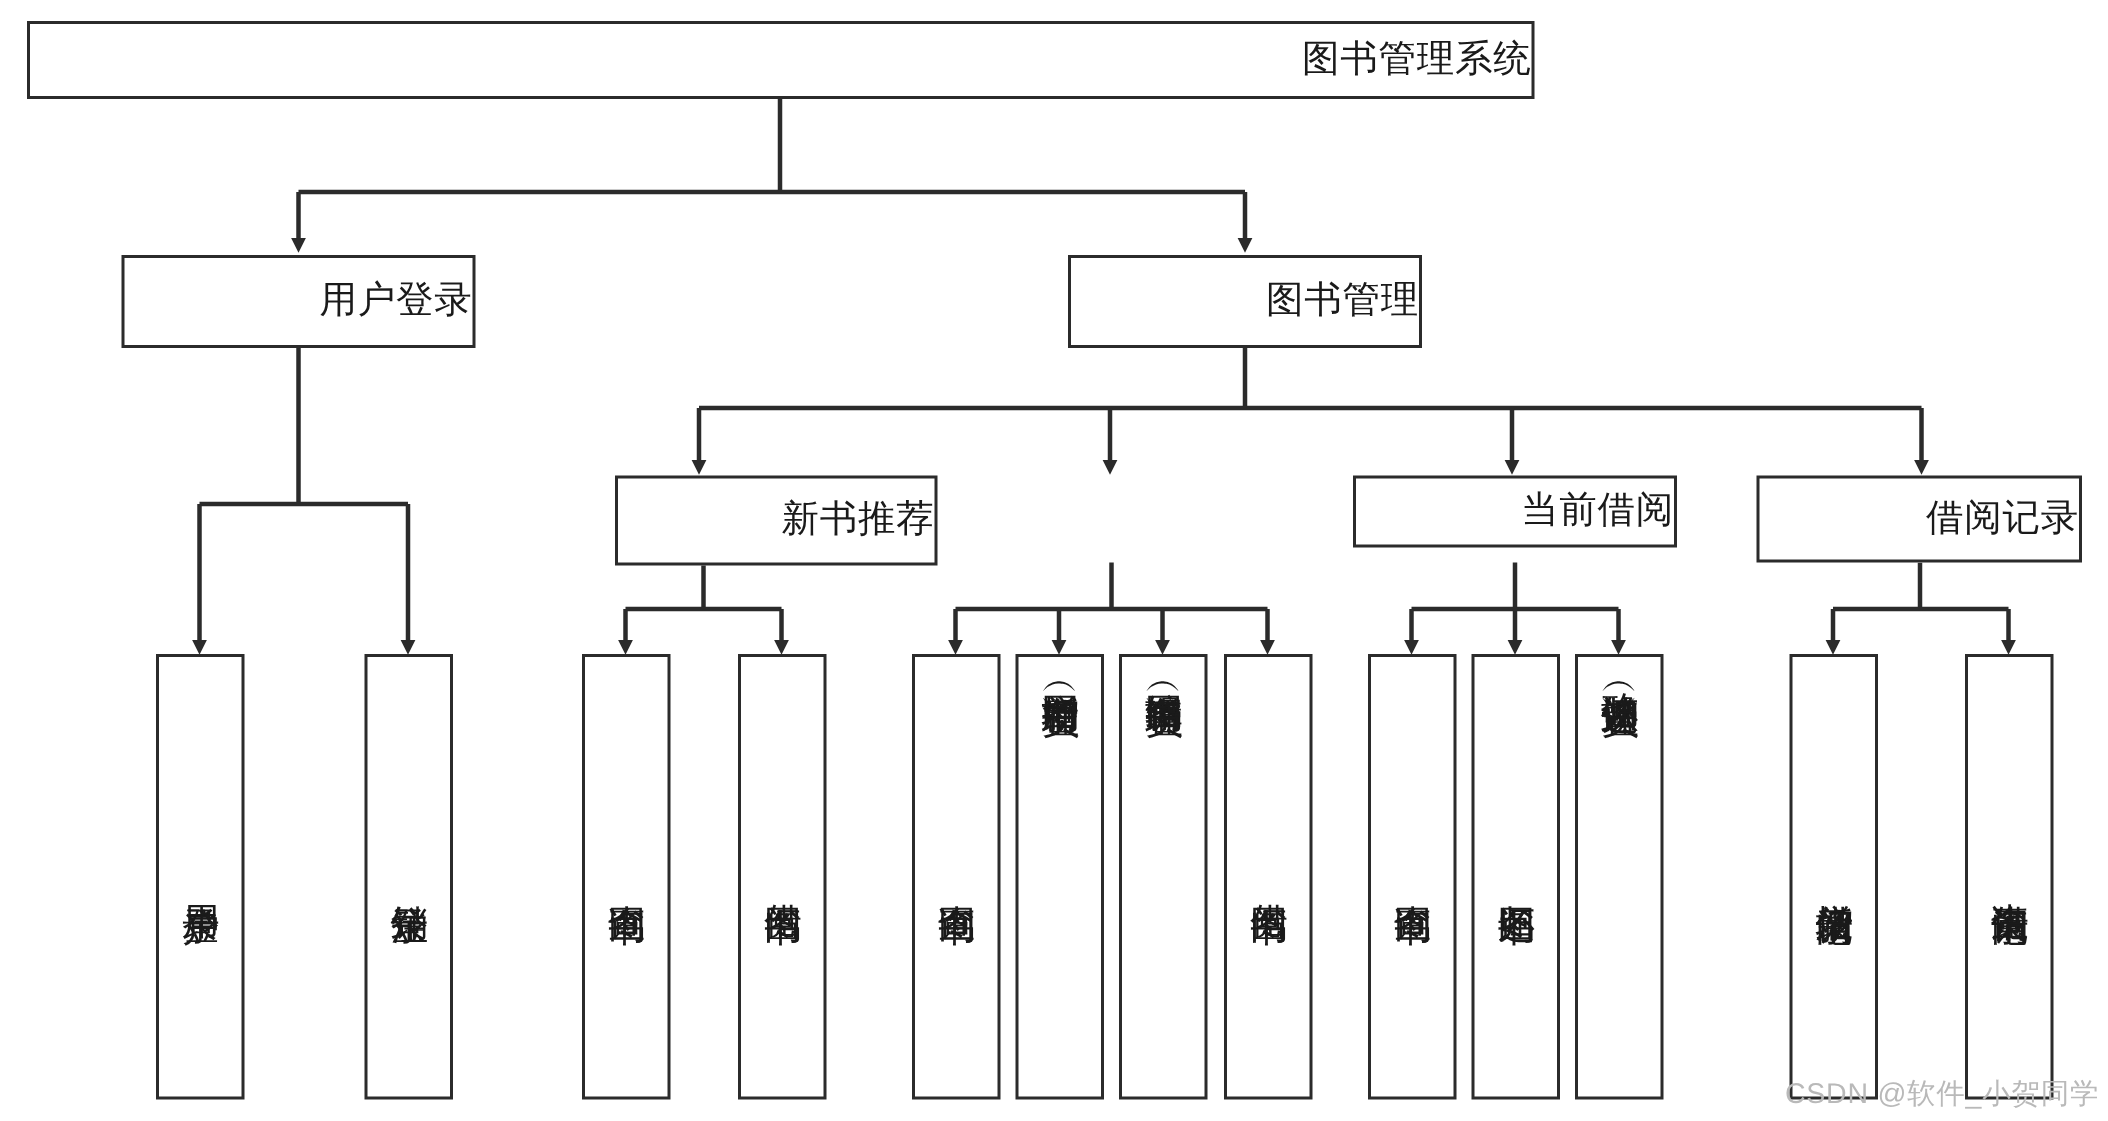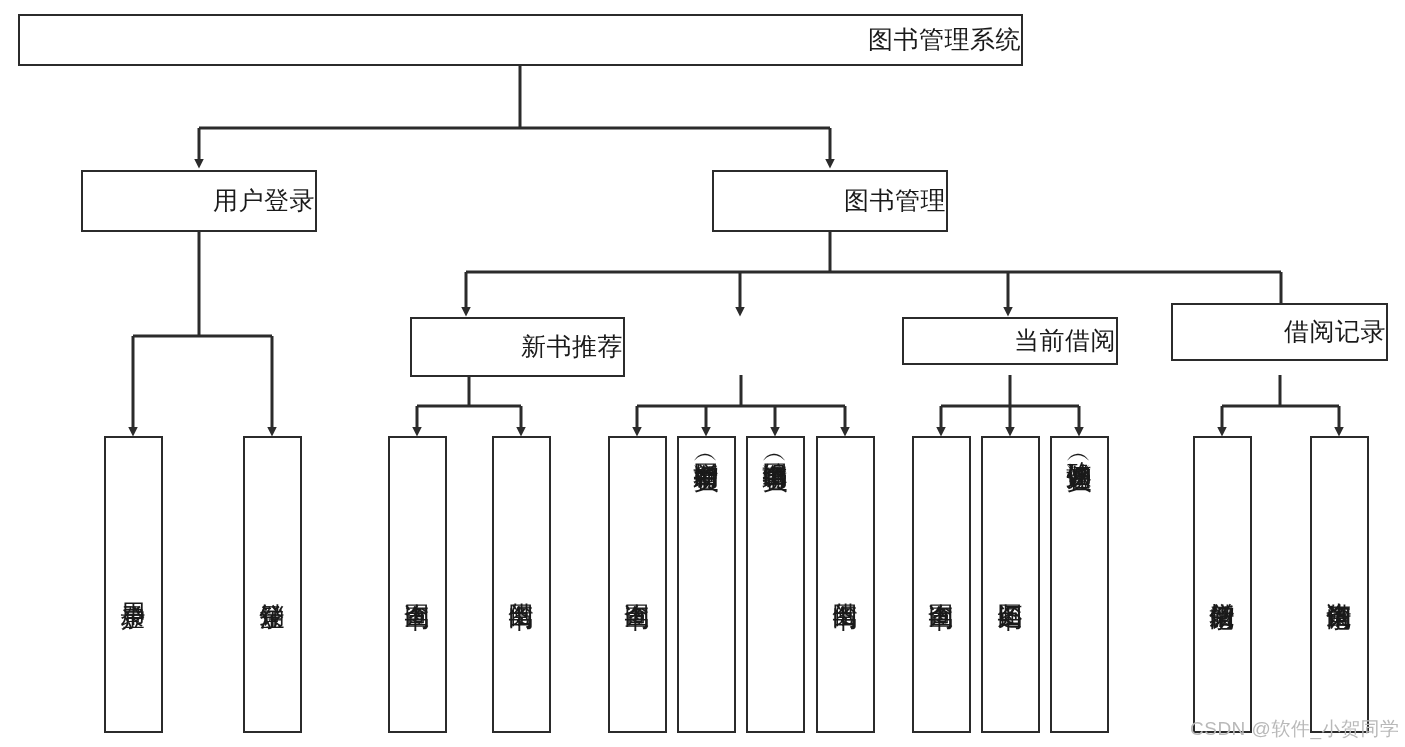--- a/index.html
+++ b/index.html
@@ -136,21 +136,21 @@
   <div class="node-box" style="left:712px; top:170px; width:236px; height:62px;padding-left:20px;">
     <span class="node-label-h">图书管理</span>
   </div>
 
   <div class="node-box" style="left:362px; top:317px; width:215px; height:60px;margin-left:48px;">
     <span class="node-label-h">新书推荐</span>
   </div>
   <div class="node-box" style="left:902px; top:317px; width:216px; height:48px;">
     <span class="node-label-h">当前借阅</span>
   </div>
-  <div class="node-box" style="left:1171px; top:303px; width:217px; height:58px;">
+  <div class="node-box" style="left:1171px; top:317px; width:217px; height:58px;">
     <span class="node-label-h">借阅记录</span>
   </div>
 
   <div class="node-box level-leaf leaf-short" style="left:104px; top:436px; width:59px; height:297px;">
     <span class="node-label-v">用户登录</span>
   </div>
   <div class="node-box level-leaf leaf-short" style="left:243px; top:436px; width:59px; height:297px;">
     <span class="node-label-v">注销登录</span>
   </div>
 

